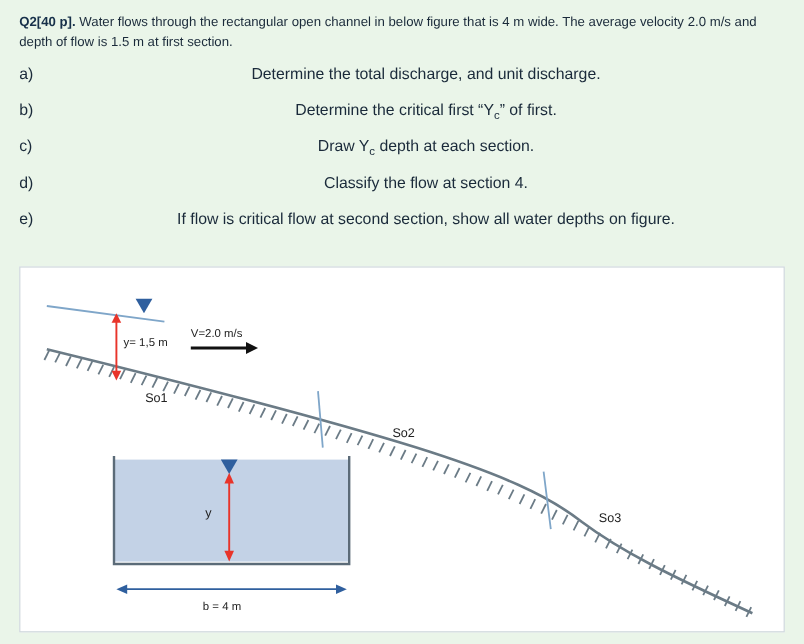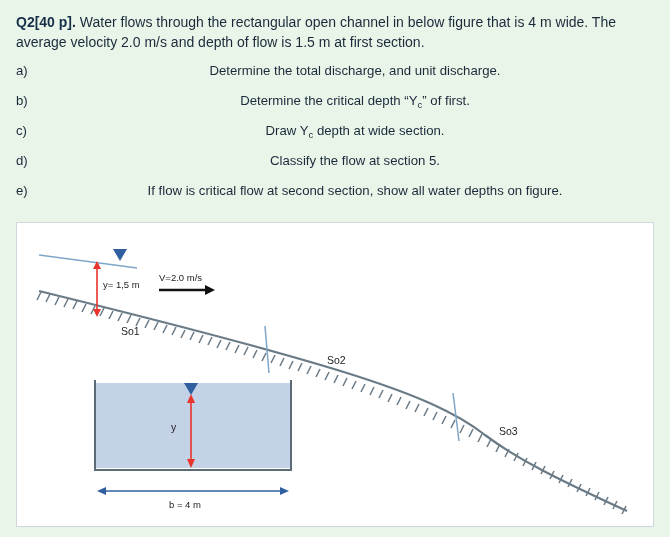--- a/index.html
+++ b/index.html
@@ -14,21 +14,21 @@
     overflow: hidden;
   }
   .page {
     position: relative;
     width: 670px;
     height: 537px;
     box-sizing: border-box;
     padding: 12px 16px 0 16px;
   }
   .qtext {
-    font-size: 14px;
+    font-size: 11px;
     color: #1a2a3a;
     line-height: 1.45;
     margin: 0 0 2px 0;
     max-width: 640px;
   }
   .qtext b {
     color: #17304a;
   }
   .items {
     margin-top: 9px;
@@ -89,31 +89,31 @@
 
   <div class="items">
 
     <div class="item">
       <div class="lbl">a)</div>
       <div class="txt">Determine the total discharge, and unit discharge.</div>
     </div>
 
     <div class="item">
       <div class="lbl">b)</div>
-      <div class="txt"><span>Determine the critical depth “Y</span><sub>c</sub><span>” of first.</span></div>
+      <div class="txt"><span>Determine the critical first “Y</span><sub>c</sub><span>” of first.</span></div>
     </div>
 
     <div class="item">
       <div class="lbl">c)</div>
-      <div class="txt"><span>Draw Y</span><sub>c</sub><span> depth at wide section.</span></div>
+      <div class="txt"><span>Draw Y</span><sub>c</sub><span> depth at each section.</span></div>
     </div>
 
     <div class="item">
       <div class="lbl">d)</div>
-      <div class="txt">Classify the flow at section 5.</div>
+      <div class="txt">Classify the flow at section 4.</div>
     </div>
 
     <div class="item">
       <div class="lbl">e)</div>
       <div class="txt">If flow is critical flow at second section, show all water depths on figure.</div>
     </div>
 
   </div>
 
   <div class="figure-box">

